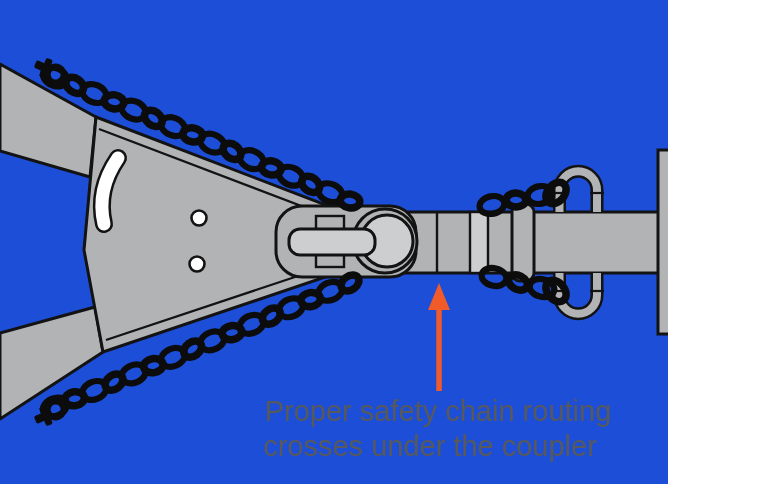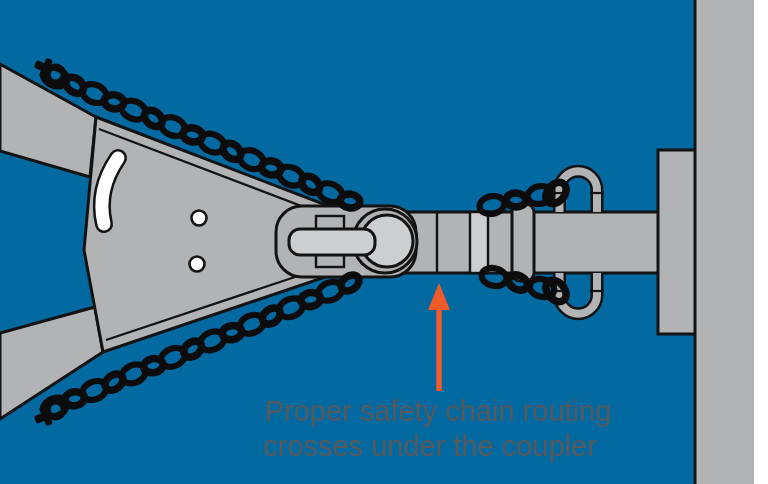--- a/index.html
+++ b/index.html
@@ -1,16 +1,16 @@
 <!DOCTYPE html>
 <html><head>
 <meta charset="utf-8">
 <style>
   html,body{margin:0;padding:0;background:#ffffff;}
-  .stage{position:relative;width:754px;height:484px;background:#0369a1;overflow:hidden;
+  .stage{position:relative;width:668px;height:484px;background:#1d4ed8;overflow:hidden;
          font-family:"Liberation Sans",sans-serif;}
   svg{display:block;}
   .caption-text{font-family:"Liberation Sans",sans-serif;font-size:29px;fill:#58595b;}
 </style>
 </head>
 <body>
 
 <div class="stage">
 <svg width="768" height="484" viewBox="0 0 768 484">
 

